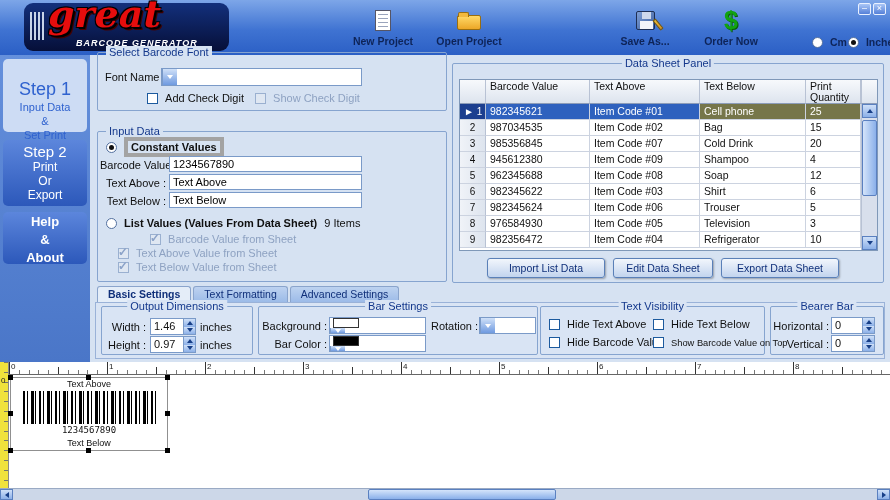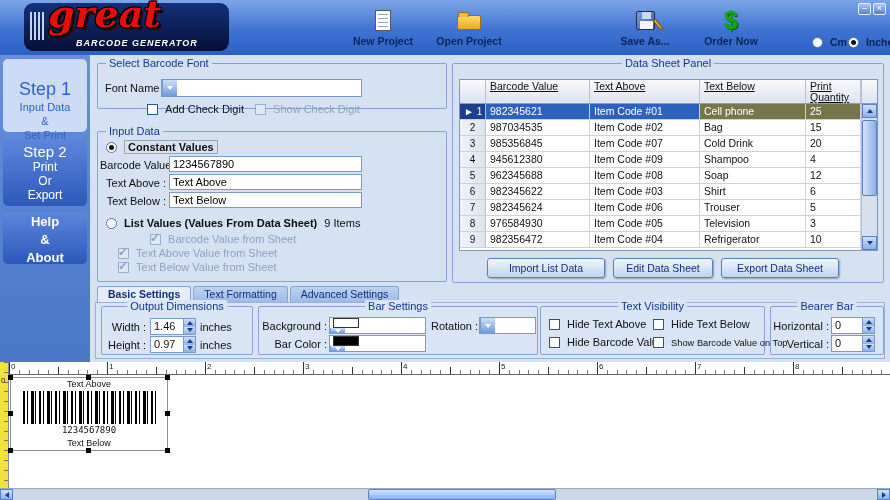--- a/index.html
+++ b/index.html
@@ -90,36 +90,36 @@
   #p2 .pl { font-size:12px; line-height:14px; }
   #p3 { top:157px; height:52px; background:linear-gradient(#5c86dc,#2c58ba); color:#fff; font-weight:bold; }
   #p3 .pl { font-size:13px; line-height:16px; padding-top:2px; }
 
   
   .gb { position:absolute; border:1px solid #86a4cf; border-radius:2px; }
   .gb>.ttl { position:absolute; top:-7px; left:8px; background:#d6e2f2; padding:0 3px;
              font-size:11px; color:#14388c; white-space:nowrap; }
   .gb.c>.ttl { left:50%; transform:translateX(-50%); }
   .gb.ontab>.ttl { background:#d9e4f4; }
-  #gFont { left:97px; top:63px;  width:350px; height:46px; }
+  #gFont { left:97px; top:52px;  width:350px; height:59px; }
   #gInput{ left:97px; top:131px; width:350px; height:151px; }
   #gSheet{ left:452px; top:63px; width:432px; height:220px; }
   #gOD { left:101px; top:306px; width:152px; height:49px; }
   #gBS { left:258px; top:306px; width:280px; height:49px; }
   #gTV { left:540px; top:306px; width:225px; height:49px; }
   #gBB { left:770px; top:306px; width:114px; height:49px; }
   .cbrow { position:absolute; white-space:nowrap; }
-  .focusbox { border:1px solid #a3a3a3; padding:0 3px; font-weight:bold; }
+  .focusbox { border:4px solid #a3a3a3; padding:0 3px; font-weight:bold; }
   .boldlbl { font-weight:bold;text-align:center; }
 
   
   #grid { position:absolute; left:6px; top:15px; width:419px; height:172px;
           border:1px solid #7f98b8; background:#fff; overflow:hidden; }
   .grow { display:grid; grid-template-columns:26px 104px 110px 106px 55px; height:16px; }
-  .grow.ghead { height:24px;text-decoration:underline; }
+  .grow.ghead { height:24px; }
   .gcell { border-right:1px solid #ccd3e0; border-bottom:1px solid #ccd3e0; padding:1px 4px;
            font-size:10.5px; line-height:13px; white-space:nowrap; overflow:hidden; }
   .ghead .gcell { background:linear-gradient(#f7f9fc,#dde4ee); border-right:1px solid #b8c2d4;
            border-bottom:1px solid #8c9cb8; line-height:11px; white-space:normal; }
   .rowhdr { background:linear-gradient(90deg,#f0f3f8,#dde4ee); text-align:center; font-size:10px;
            border-right:1px solid #b8c2d4; }
   .sB { background:#2e61be; color:#fff; }
   .sO { background:#76764a; color:#fff; }
   .sH { background:#1c3f8f !important; color:#fff; }
   #vsb { position:absolute; right:0; top:24px; bottom:0; width:16px; background:#d8dfec; border-left:1px solid #b8c2d4; }

